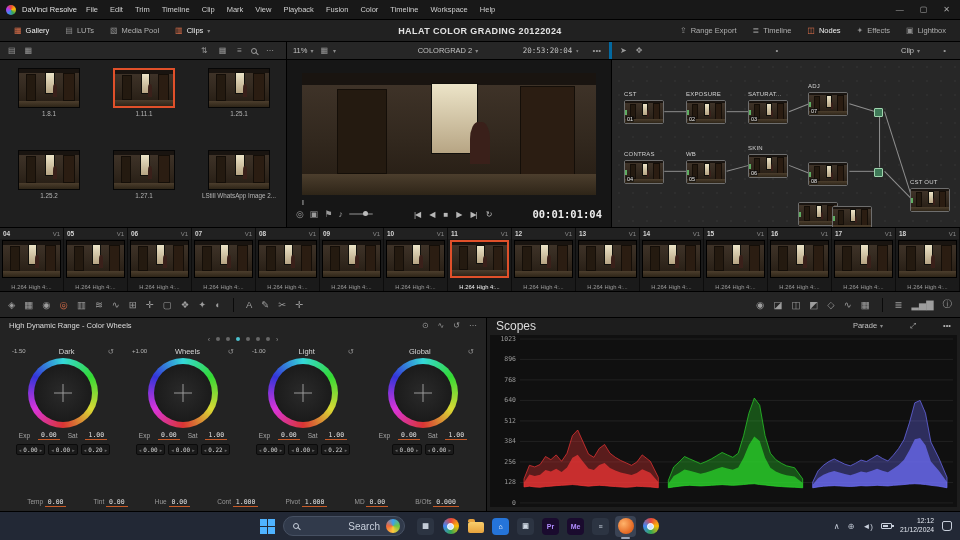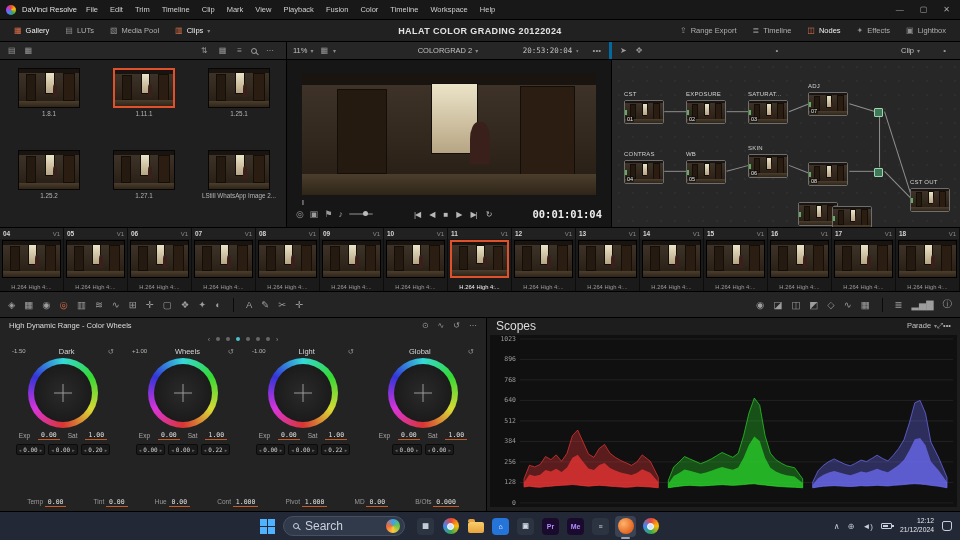--- a/index.html
+++ b/index.html
@@ -124,30 +124,30 @@
   .uval{color:#e0e0e0;border-bottom:1px solid #c75b28;padding:0 3px}
   .wvals{display:flex;justify-content:center;gap:3px;height:15px;align-items:center}
   .vbox{display:flex;align-items:center;gap:2px;background:#1a1a1a;border:1px solid #0b0b0b;border-radius:2px;padding:1px 2px;font-size:6px;color:#d0d0d0}
   .vbox .arr{color:#666;font-size:5px}
   .wp-bottom{position:absolute;left:0;right:0;bottom:5px;display:flex;justify-content:space-evenly;align-items:center;font-size:6.5px;color:#9a9a9a}
   .param{white-space:nowrap}
 
   .scopes-panel{flex:1;background:#1d1d1d;position:relative}
   .sc-header{height:15px;display:flex;align-items:center;padding:0 9px;gap:10px}
   .sc-title{font-size:12px;color:#dcdcdc}
-  .sc-right{margin-left:auto;display:flex;align-items:center;gap:0;color:#b5b5b5;font-size:7.5px}
+  .sc-right{margin-left:auto;display:flex;align-items:center;gap:27px;color:#b5b5b5;font-size:7.5px}
   .scope-area{position:absolute;left:3px;top:17px;right:3px;bottom:4px;background:#101010}
 
   
   .taskbar{height:28px;background:#222835;display:flex;align-items:center;padding:0 8px;position:relative}
   .start{display:grid;grid-template-columns:7px 7px;grid-template-rows:7px 7px;gap:1px;margin-left:252px}
   .start div{background:#4fb3ff}
   .search-pill{display:flex;align-items:center;gap:6px;background:#313a4b;border:1px solid #465062;border-radius:11px;height:20px;padding:0 4px 0 9px;margin:0 8px;width:122px}
   .search-pill .mag{border-color:#c5ccd8}.search-pill .mag::after{background:#c5ccd8}
-  .search-text{color:#c9d0dc;font-size:12px;flex:1;text-align:left}
+  .search-text{color:#c9d0dc;font-size:10px;flex:1;text-align:right}
   .bing{width:14px;height:14px;border-radius:50%;background:conic-gradient(#3aa0f3,#6cc644,#ffc83d,#f2673b,#3aa0f3)}
   .app-tile{width:21px;height:21px;border-radius:4px;display:flex;align-items:center;justify-content:center;margin:0 2px;position:relative;font-size:8px}
   .app-tile.active{background:#3a4354}
   .app-tile.active::after{content:"";position:absolute;bottom:-2px;left:6px;right:6px;height:2px;border-radius:1px;background:#9aa3b5}
   .tile-box{width:17px;height:17px;border-radius:4px;display:flex;align-items:center;justify-content:center;font-size:7px;font-weight:bold}
   .circle-icon{width:16px;height:16px;border-radius:50%;background:conic-gradient(#e8453c,#fbbc05,#34a853,#4285f4,#e8453c);position:relative}
   .circle-icon::after{content:"";position:absolute;inset:4.5px;border-radius:50%;background:#cfe3ff;border:1px solid #fff}
   .folder-icon{width:16px;height:11px;background:linear-gradient(#f9ce6c,#e8a33d);border-radius:2px;position:relative;margin-top:3px}
   .folder-icon::before{content:"";position:absolute;top:-3px;left:0;width:7px;height:3px;background:#e8a33d;border-radius:2px 2px 0 0}
   .resolve-icon{width:16px;height:16px;border-radius:50%;background:radial-gradient(circle at 35% 35%,#ffb36b,#e2641f 72%)}

